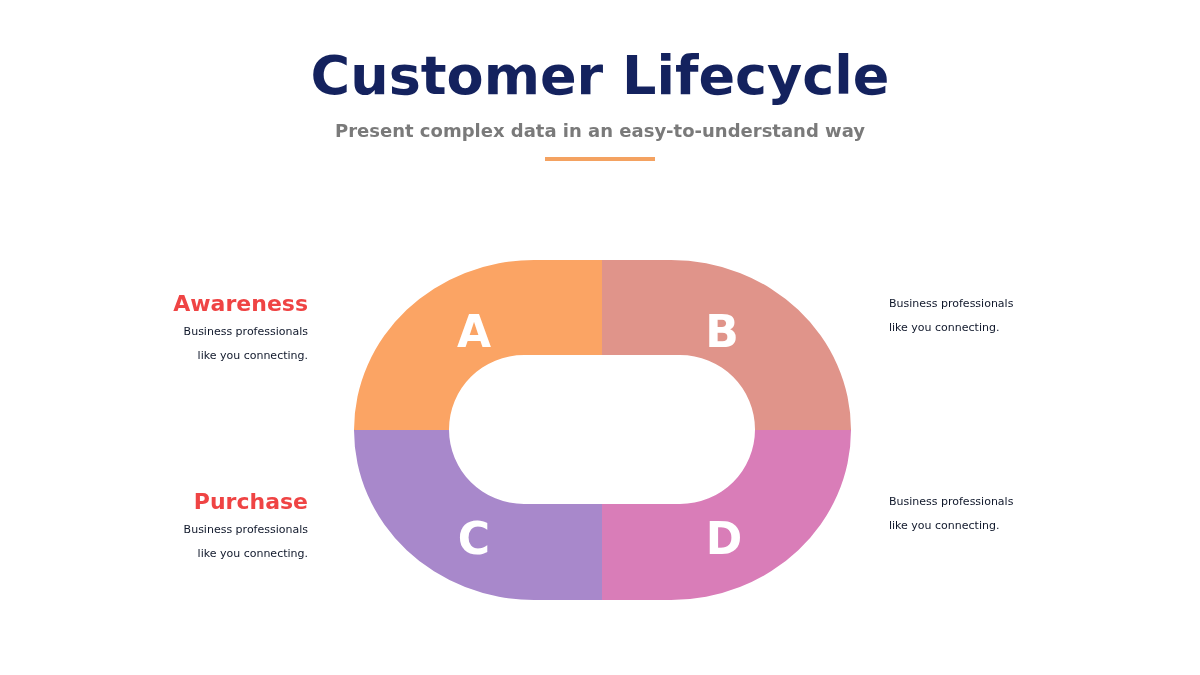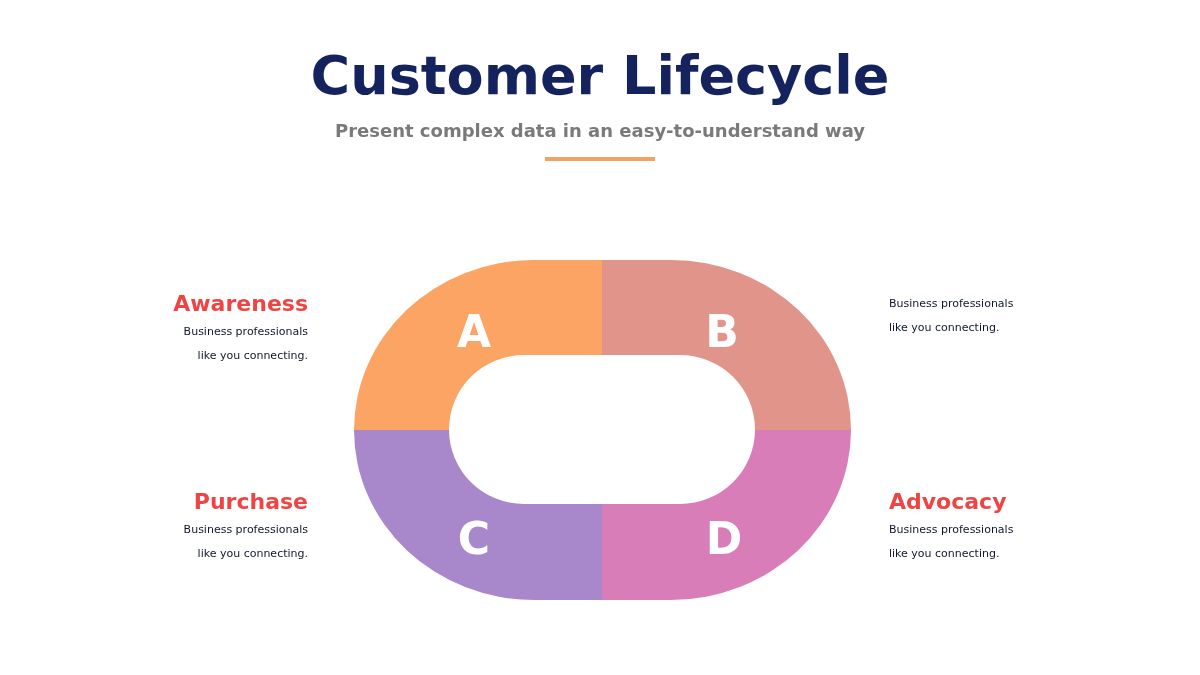--- a/index.html
+++ b/index.html
@@ -55,16 +55,15 @@
   <div class="label-desc" style="margin-top:0">like you connecting.</div>
 </div>
 
 <div class="label-block left" style="left:48px; top:488px;">
   <div class="label-title">Purchase</div>
   <div class="label-desc">Business professionals</div>
   <div class="label-desc" style="margin-top:0">like you connecting.</div>
 </div>
 
 <div class="label-block right" style="left:889px; top:488px;">
-  <div class="label-title">Advocacy</div>
   <div class="label-desc">Business professionals</div>
   <div class="label-desc" style="margin-top:0">like you connecting.</div>
 </div>
 
 </body></html>

